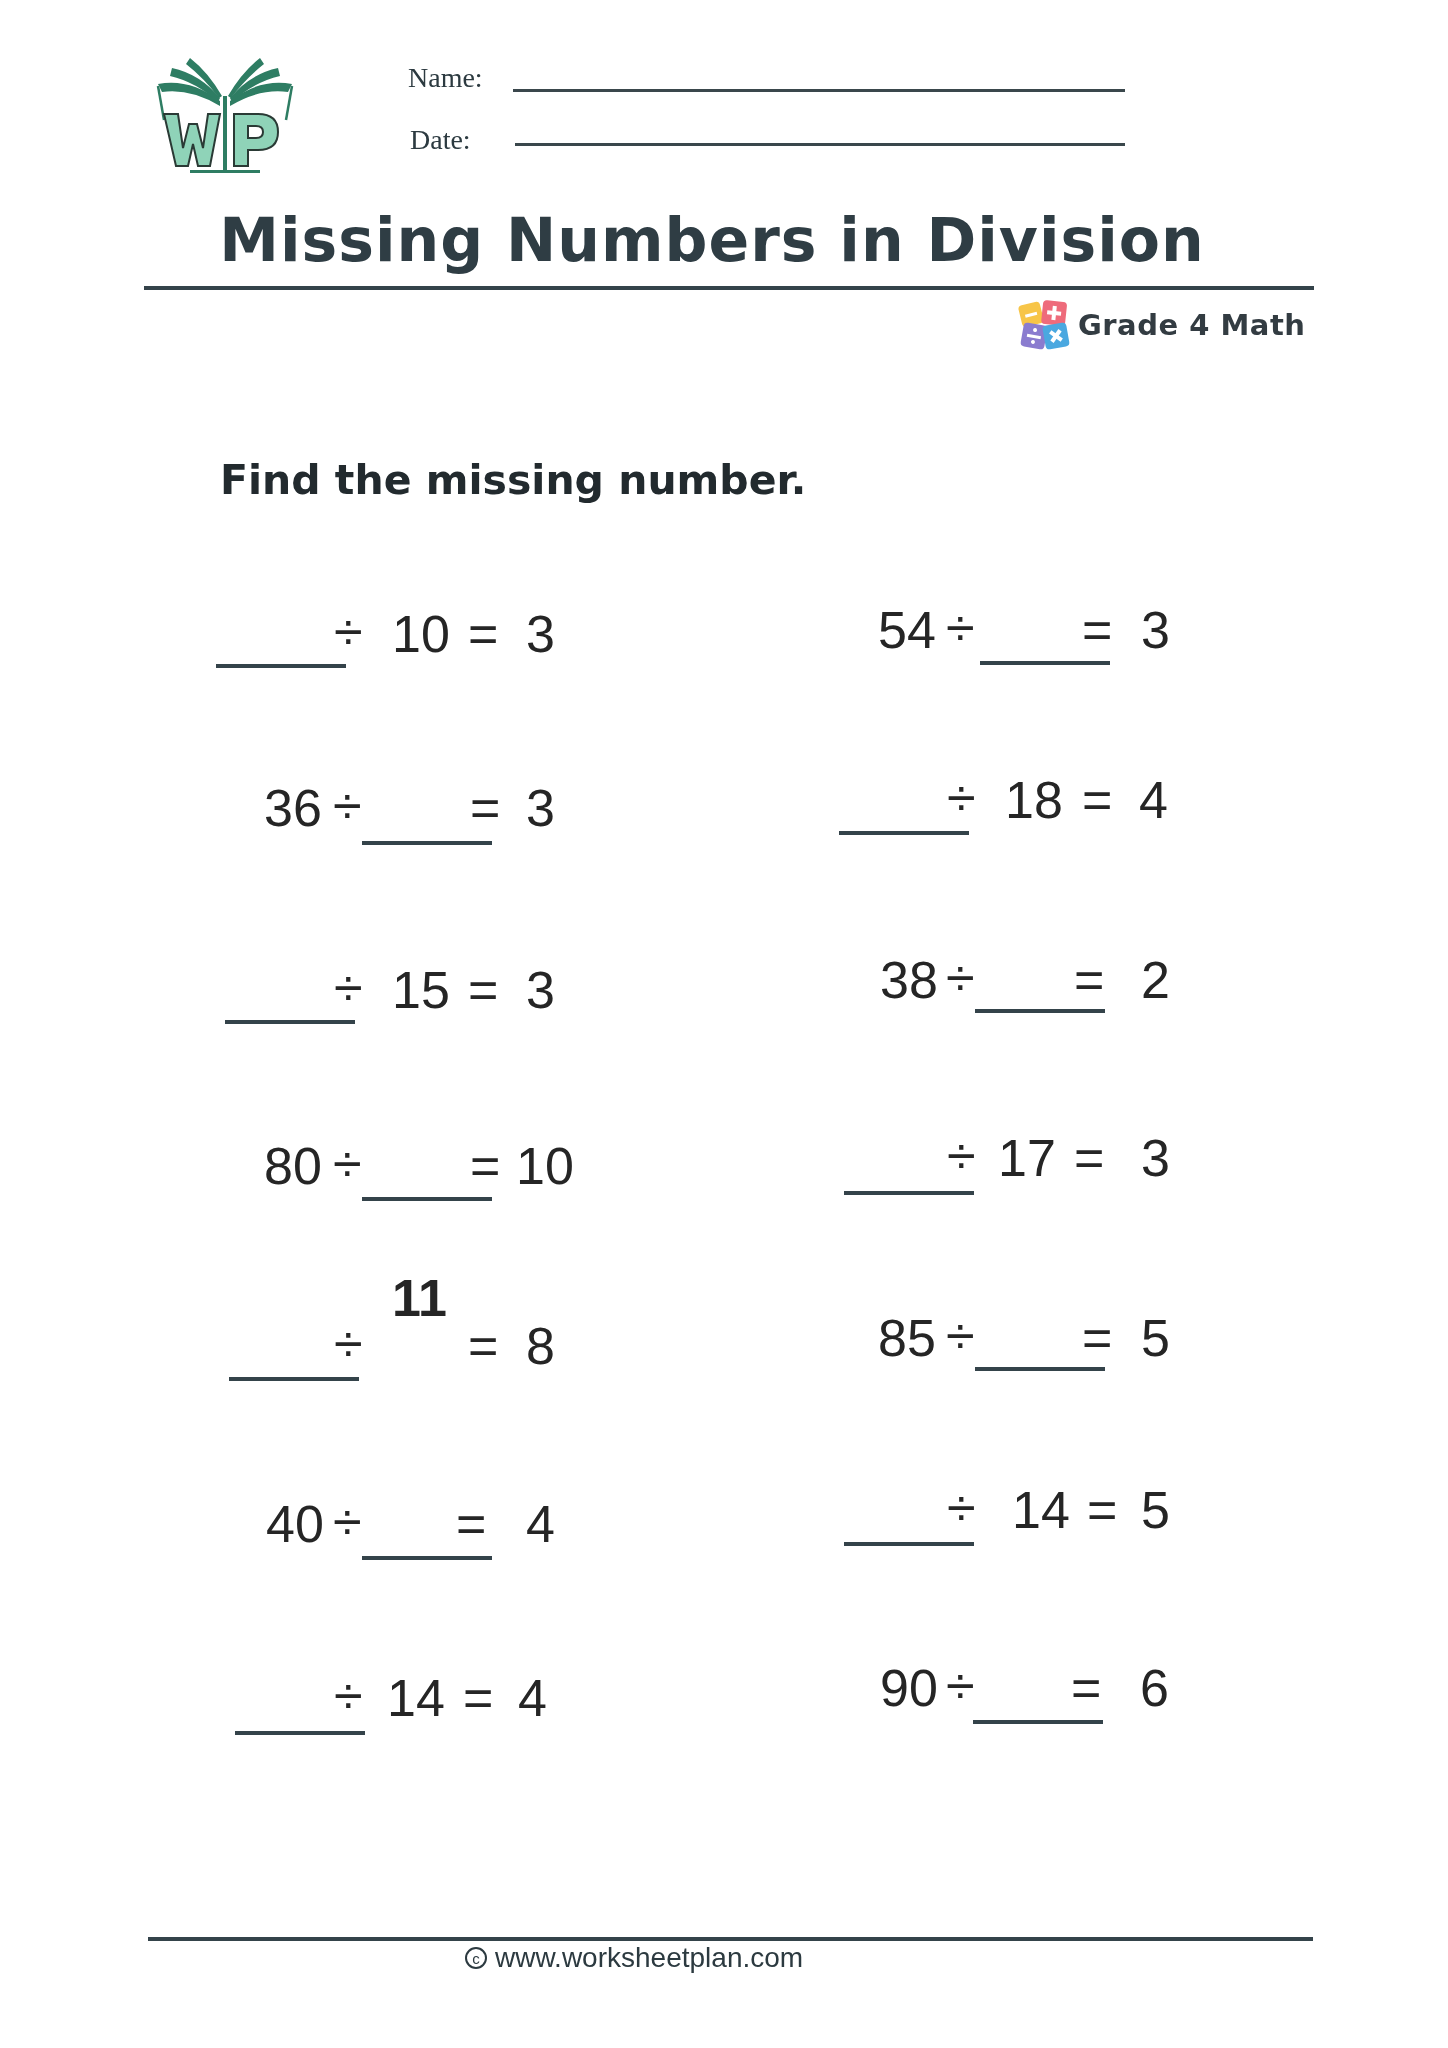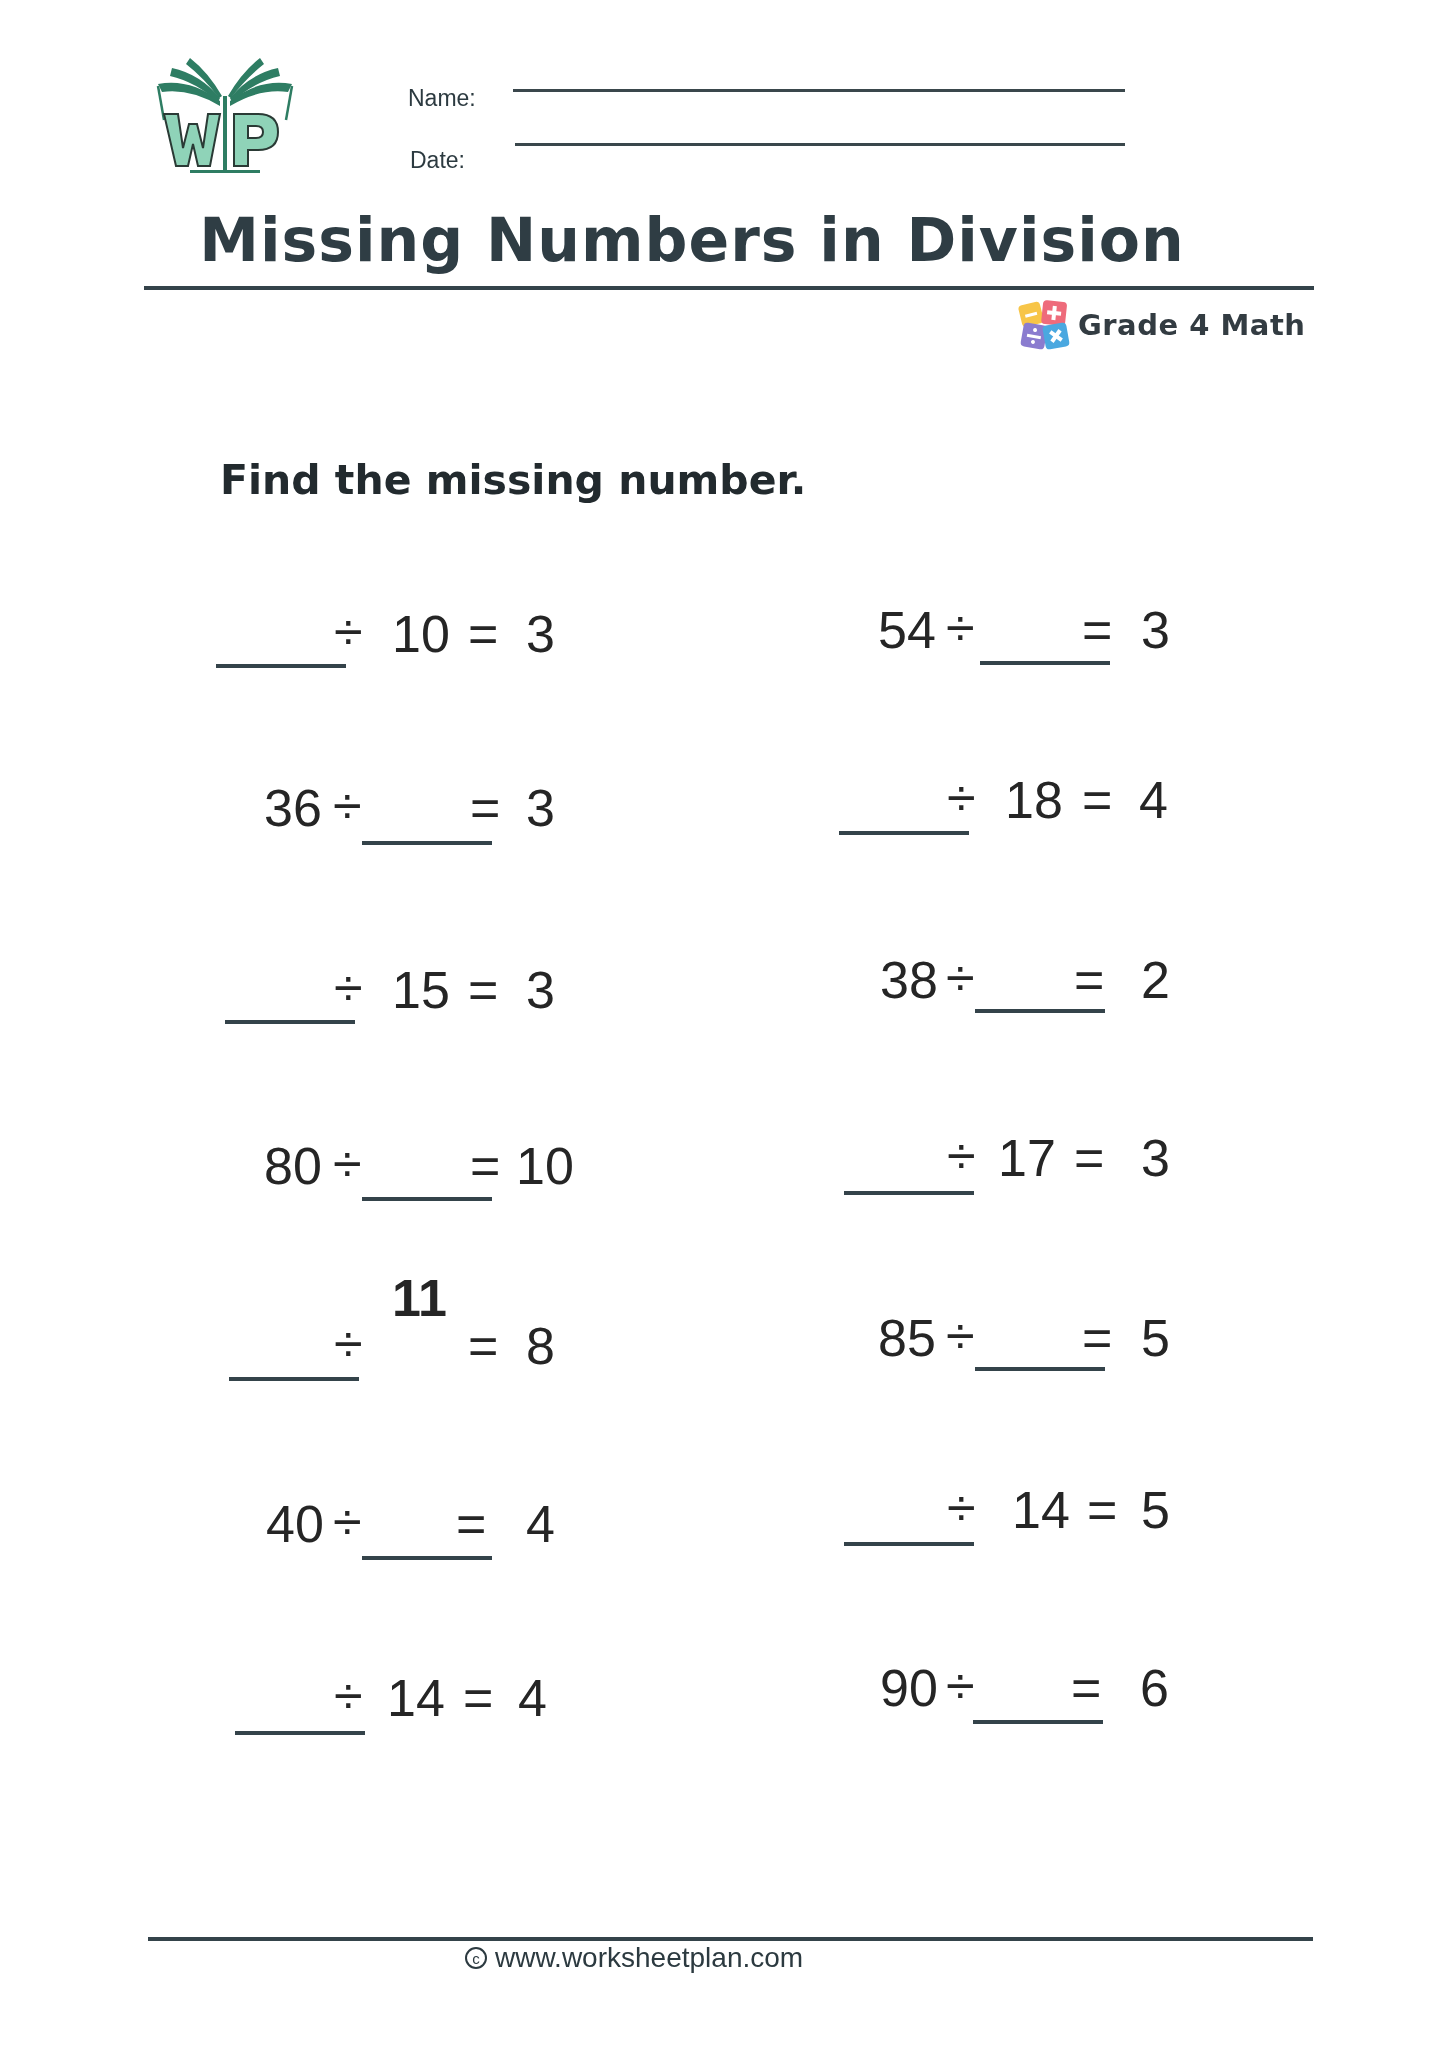--- a/index.html
+++ b/index.html
@@ -4,27 +4,27 @@
 <style>
   html, body { margin: 0; padding: 0; background: #ffffff; }
   body { width: 1448px; height: 2048px; position: relative; overflow: hidden;
          font-family: "DejaVu Sans", "Liberation Sans", sans-serif; color: #2c3a40; }
   .abs { position: absolute; }
 
   
   .logo { left: 150px; top: 56px; width: 150px; height: 120px; }
 
   
-  .field-label { font-family: Liberation Sans, sans-serif; font-size: 23px; color: #2c3a40; line-height: 1; margin-top: 23px; }
+  .field-label { font-family: Liberation Serif, serif; font-size: 28px; color: #2c3a40; line-height: 1; }
   .field-line { height: 3px; background: #3a474c; }
 
   
   .title { left: 0; width: 1384px; top: 200px; text-align: center;
            font-family: "DejaVu Sans", sans-serif; font-weight: bold; font-size: 60px;
-           color: #2f3d44; letter-spacing: 1px; line-height: 80px; }
+           color: #2f3d44; letter-spacing: 1px; line-height: 80px; padding-left: 20px; }
   .rule { left: 144px; width: 1170px; height: 4px; background: #34434a; }
 
   
   .grade { left: 1018px; top: 300px; height: 50px; display: flex; align-items: center; gap: 8px; }
   .grade-text { font-family: "DejaVu Sans", sans-serif; font-weight: bold; font-size: 29px; color: #333c42; letter-spacing: 0.5px; }
 
   
   .instruction { left: 220px; top: 452px; font-family: "DejaVu Sans", sans-serif; font-weight: bold;
                  font-size: 41px; color: #222a2e; line-height: 56px; }
 

